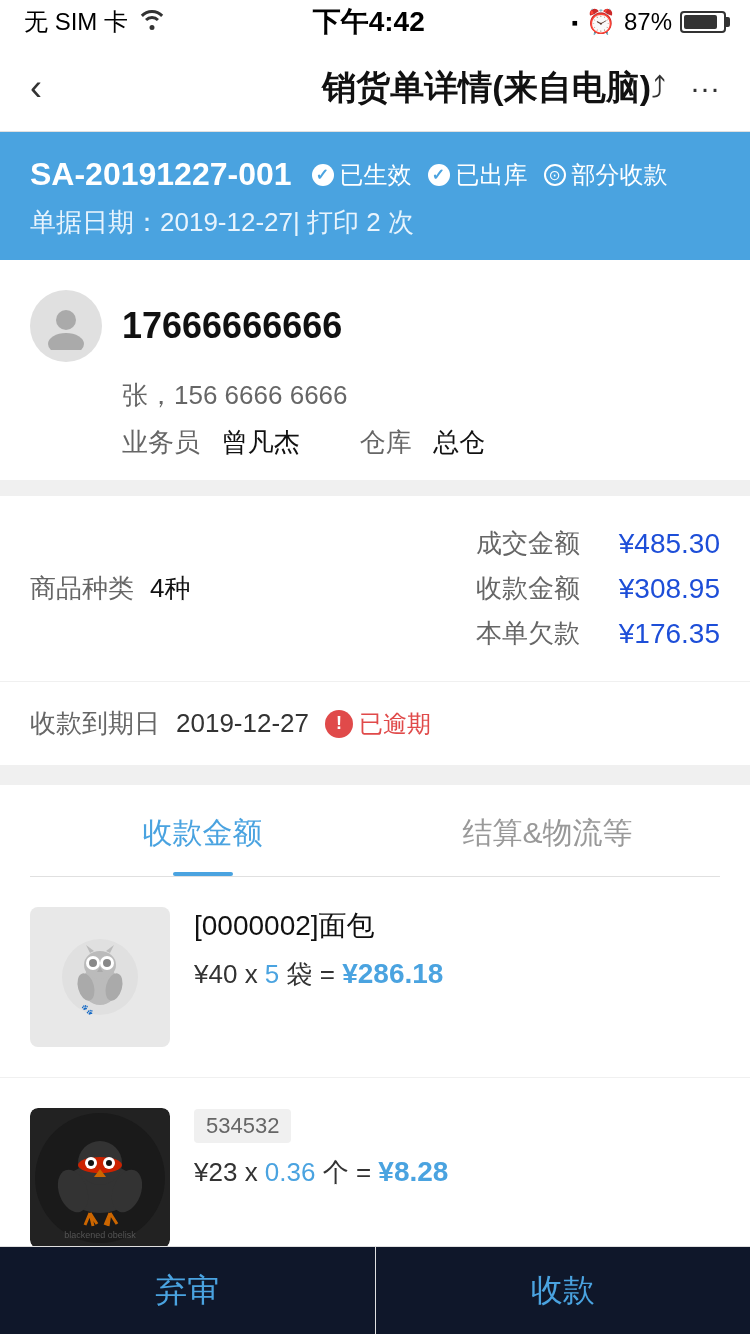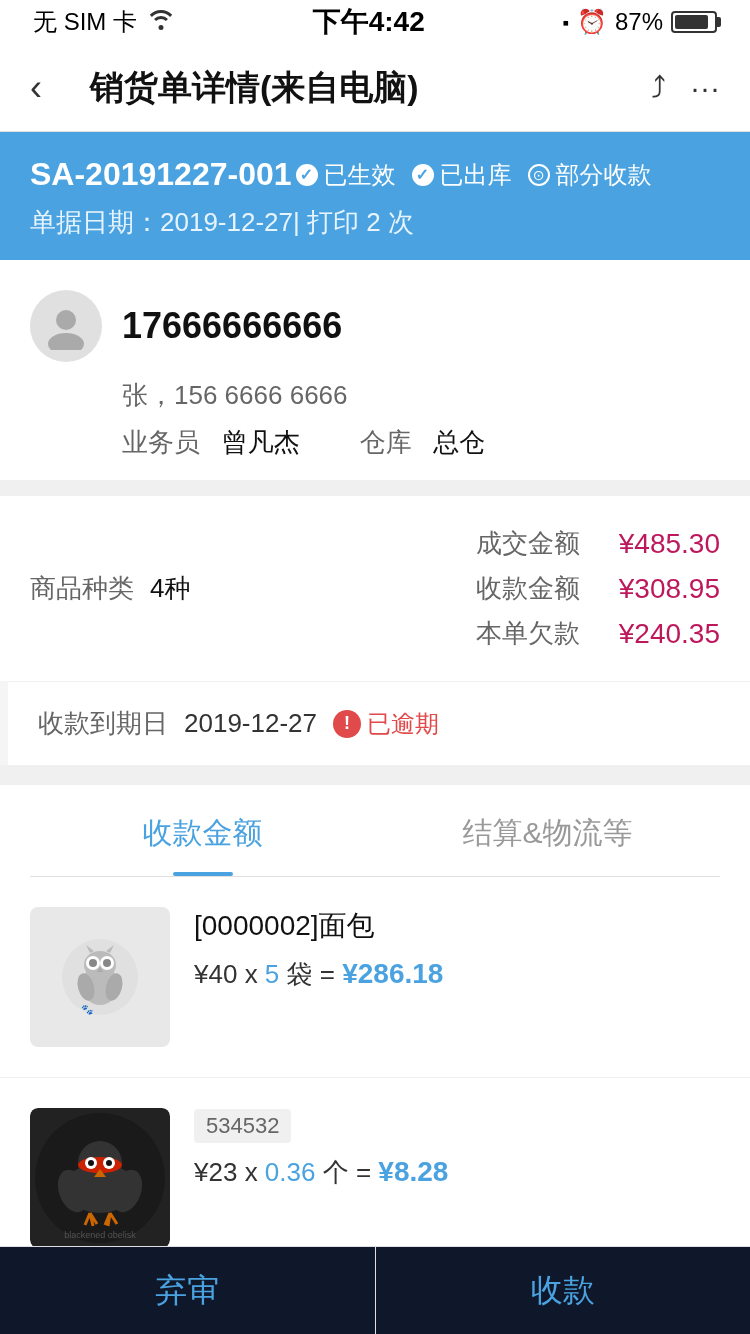--- a/index.html
+++ b/index.html
@@ -13,21 +13,21 @@
       font-size: 28px;
     }
 
     
     .status-bar {
       display: flex;
       align-items: center;
       justify-content: space-between;
       height: 44px;
       background: #fff;
-      padding: 0 33px;
+      padding: 0 24px;
       font-size: 24px;
       font-weight: 500;
     }
     .status-left {
       display: flex;
       align-items: center;
       gap: 10px;
     }
     .status-center {
       font-size: 28px;
@@ -78,21 +78,21 @@
       position: relative;
     }
     .nav-back {
       font-size: 36px;
       color: #333;
       cursor: pointer;
       width: 60px;
     }
     .nav-title {
       flex: 1;
-      text-align: left;
+      text-align: right;
       font-size: 34px;
       font-weight: 600;
       color: #111;
     }
     .nav-right {
       display: flex;
       align-items: center;
       gap: 24px;
     }
     .nav-icon {
@@ -102,21 +102,21 @@
     }
 
     
     .order-header {
       background: #4aa3e0;
       padding: 24px 30px 20px;
     }
     .order-header-top {
       display: flex;
       align-items: center;
-      gap: 4px;
+      gap: 20px;
       margin-bottom: 12px;
     }
     .order-number {
       font-size: 32px;
       font-weight: 700;
       color: #fff;
     }
     .status-badges {
       display: flex;
       gap: 16px;
@@ -253,35 +253,34 @@
       align-items: center;
     }
     .amount-label {
       font-size: 26px;
       color: #666;
       width: 120px;
       text-align: right;
     }
     .amount-value {
       font-size: 28px;
-      color: #be185d;
+      color: #1d4ed8;
       font-weight: 500;
       width: 120px;
       text-align: right;
     }
 
     
     .due-section {
       background: #fff;
       padding: 24px 30px;
       display: flex;
       align-items: center;
       gap: 16px;
       border-top: 1px solid #f0f0f0;
-      margin-left: 8px;
     }
     .due-label {
       font-size: 26px;
       color: #666;
     }
     .due-date {
       font-size: 26px;
       color: #333;
     }
     .overdue-badge {
@@ -523,21 +522,21 @@
       <div class="amount-row">
         <span class="amount-label">成交金额</span>
         <span class="amount-value">¥485.30</span>
       </div>
       <div class="amount-row">
         <span class="amount-label">收款金额</span>
         <span class="amount-value">¥308.95</span>
       </div>
       <div class="amount-row">
         <span class="amount-label">本单欠款</span>
-        <span class="amount-value">¥240.35</span>
+        <span class="amount-value">¥176.35</span>
       </div>
     </div>
   </div>
 </div>
 
 <div class="due-section">
   <span class="due-label">收款到期日</span>
   <span class="due-date">2019-12-27</span>
   <div class="overdue-badge">
     <span class="overdue-icon">!</span>

